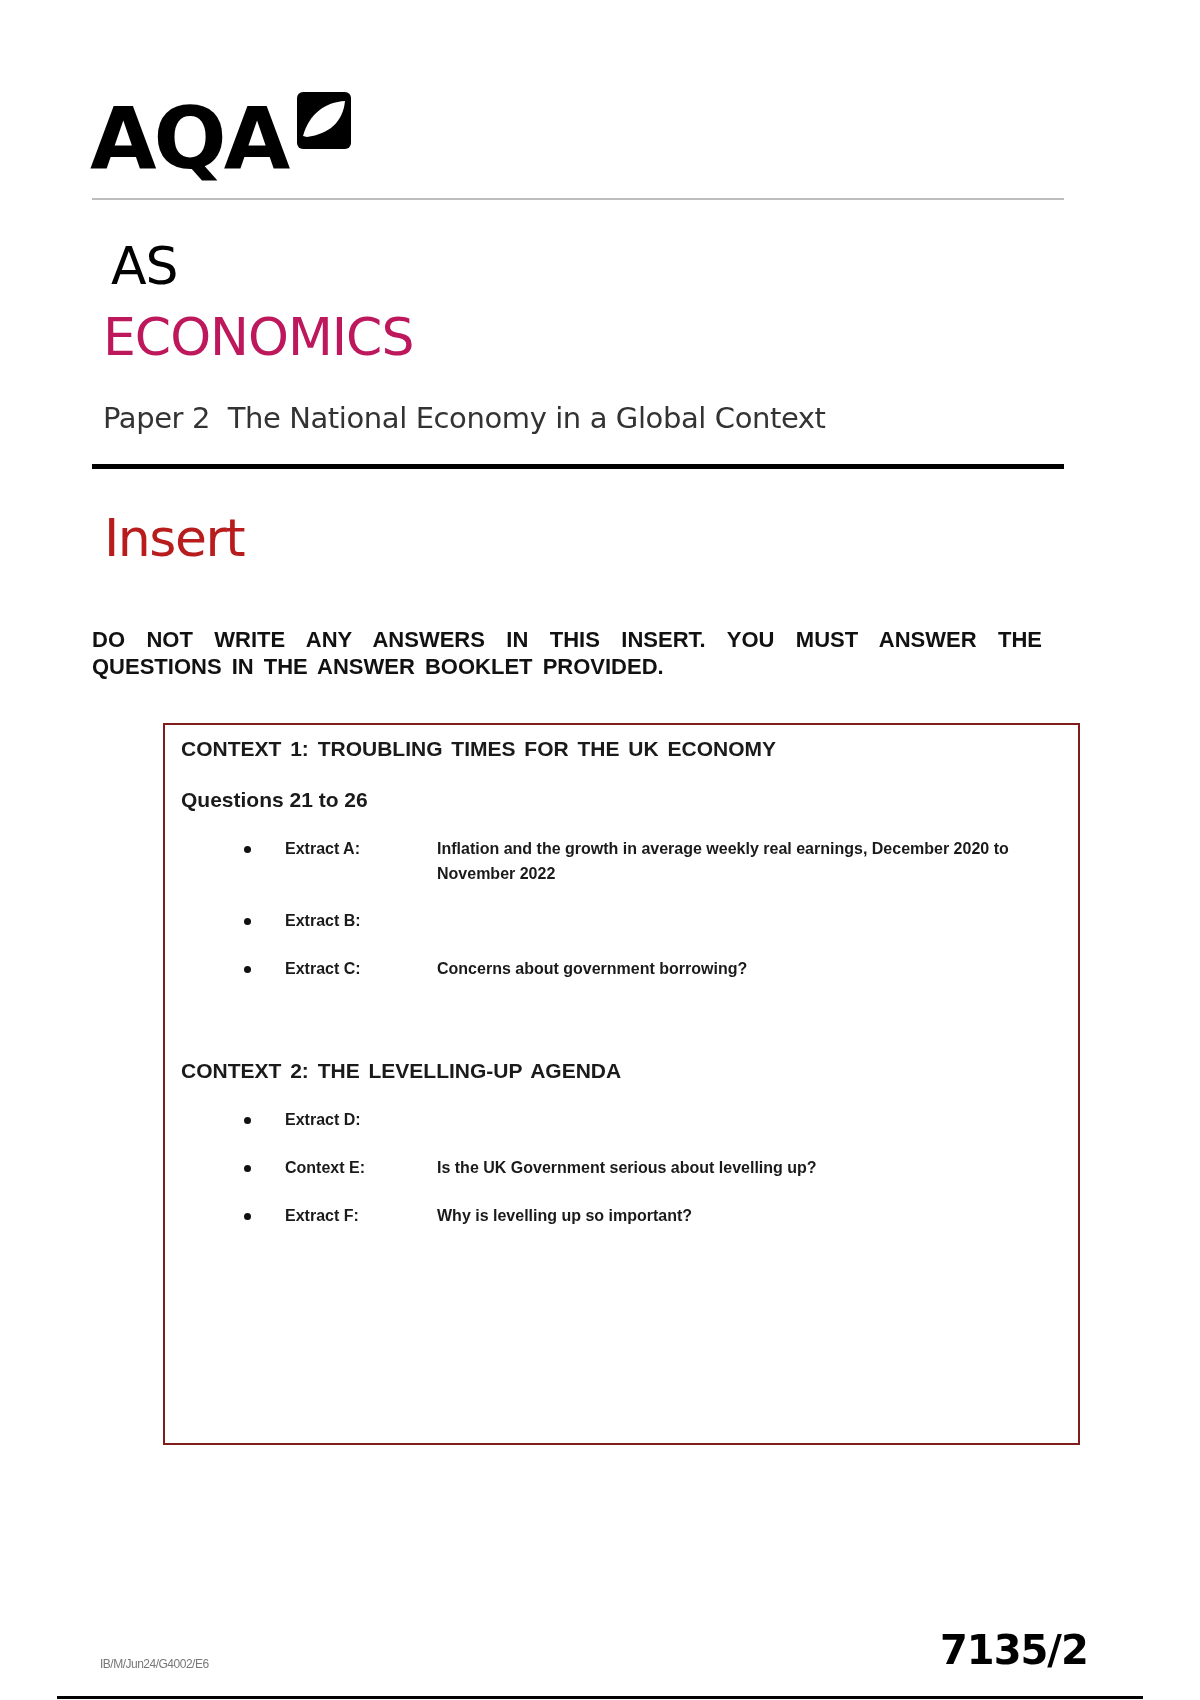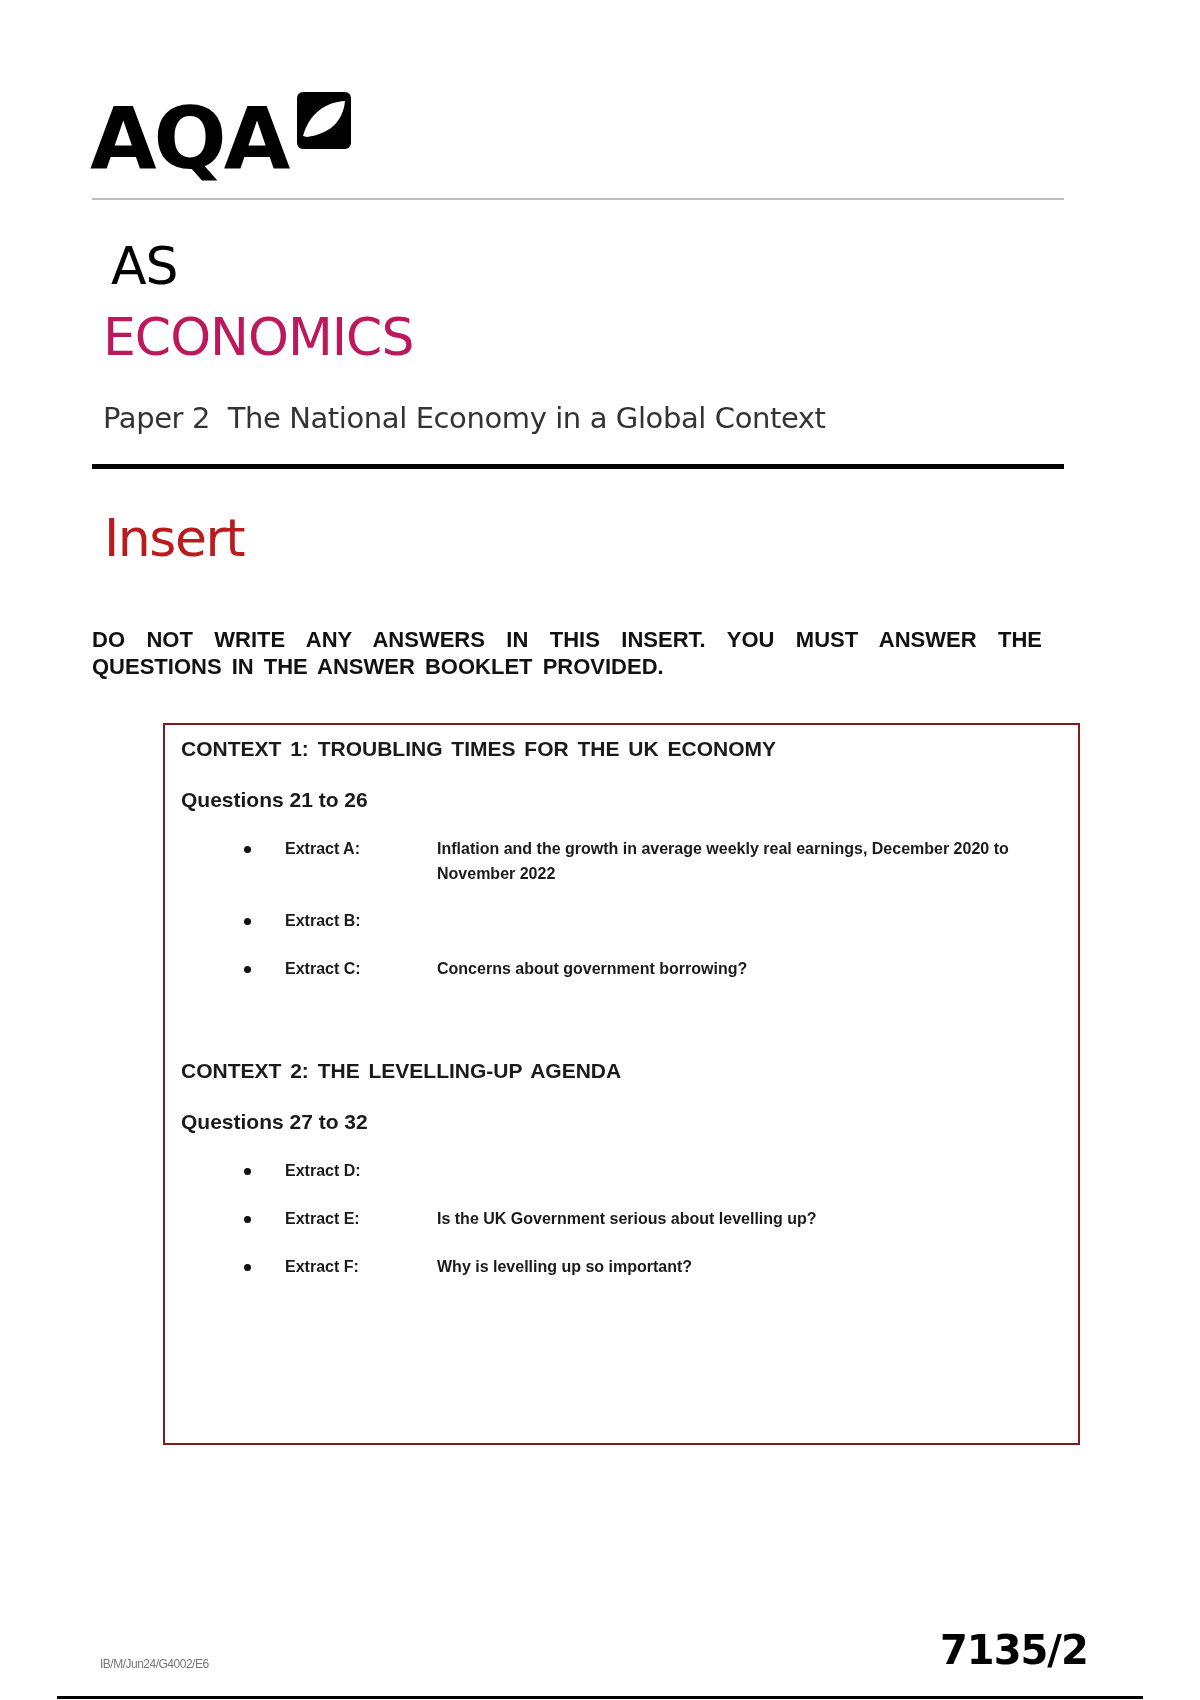--- a/index.html
+++ b/index.html
@@ -225,29 +225,28 @@
       <li class="extract-item">
         <span class="extract-bullet"></span>
         <span class="extract-label">Extract C:</span>
         <span class="extract-desc">Concerns about government borrowing?</span>
       </li>
     </ul>
   </div>
 
   <div class="context context-2">
     <p class="context-heading">CONTEXT  2:  THE LEVELLING-UP AGENDA</p>
-    <div class="questions-range">Questions 27 to 32</div>
     <ul class="extract-list">
       <li class="extract-item">
         <span class="extract-bullet"></span>
         <span class="extract-label">Extract D:</span>
       </li>
       <li class="extract-item">
         <span class="extract-bullet"></span>
-        <span class="extract-label">Extract E:</span>
+        <span class="extract-label">Context E:</span>
         <span class="extract-desc">Is the UK Government serious about levelling up?</span>
       </li>
       <li class="extract-item">
         <span class="extract-bullet"></span>
         <span class="extract-label">Extract F:</span>
         <span class="extract-desc">Why is levelling up so important?</span>
       </li>
     </ul>
   </div>
 

